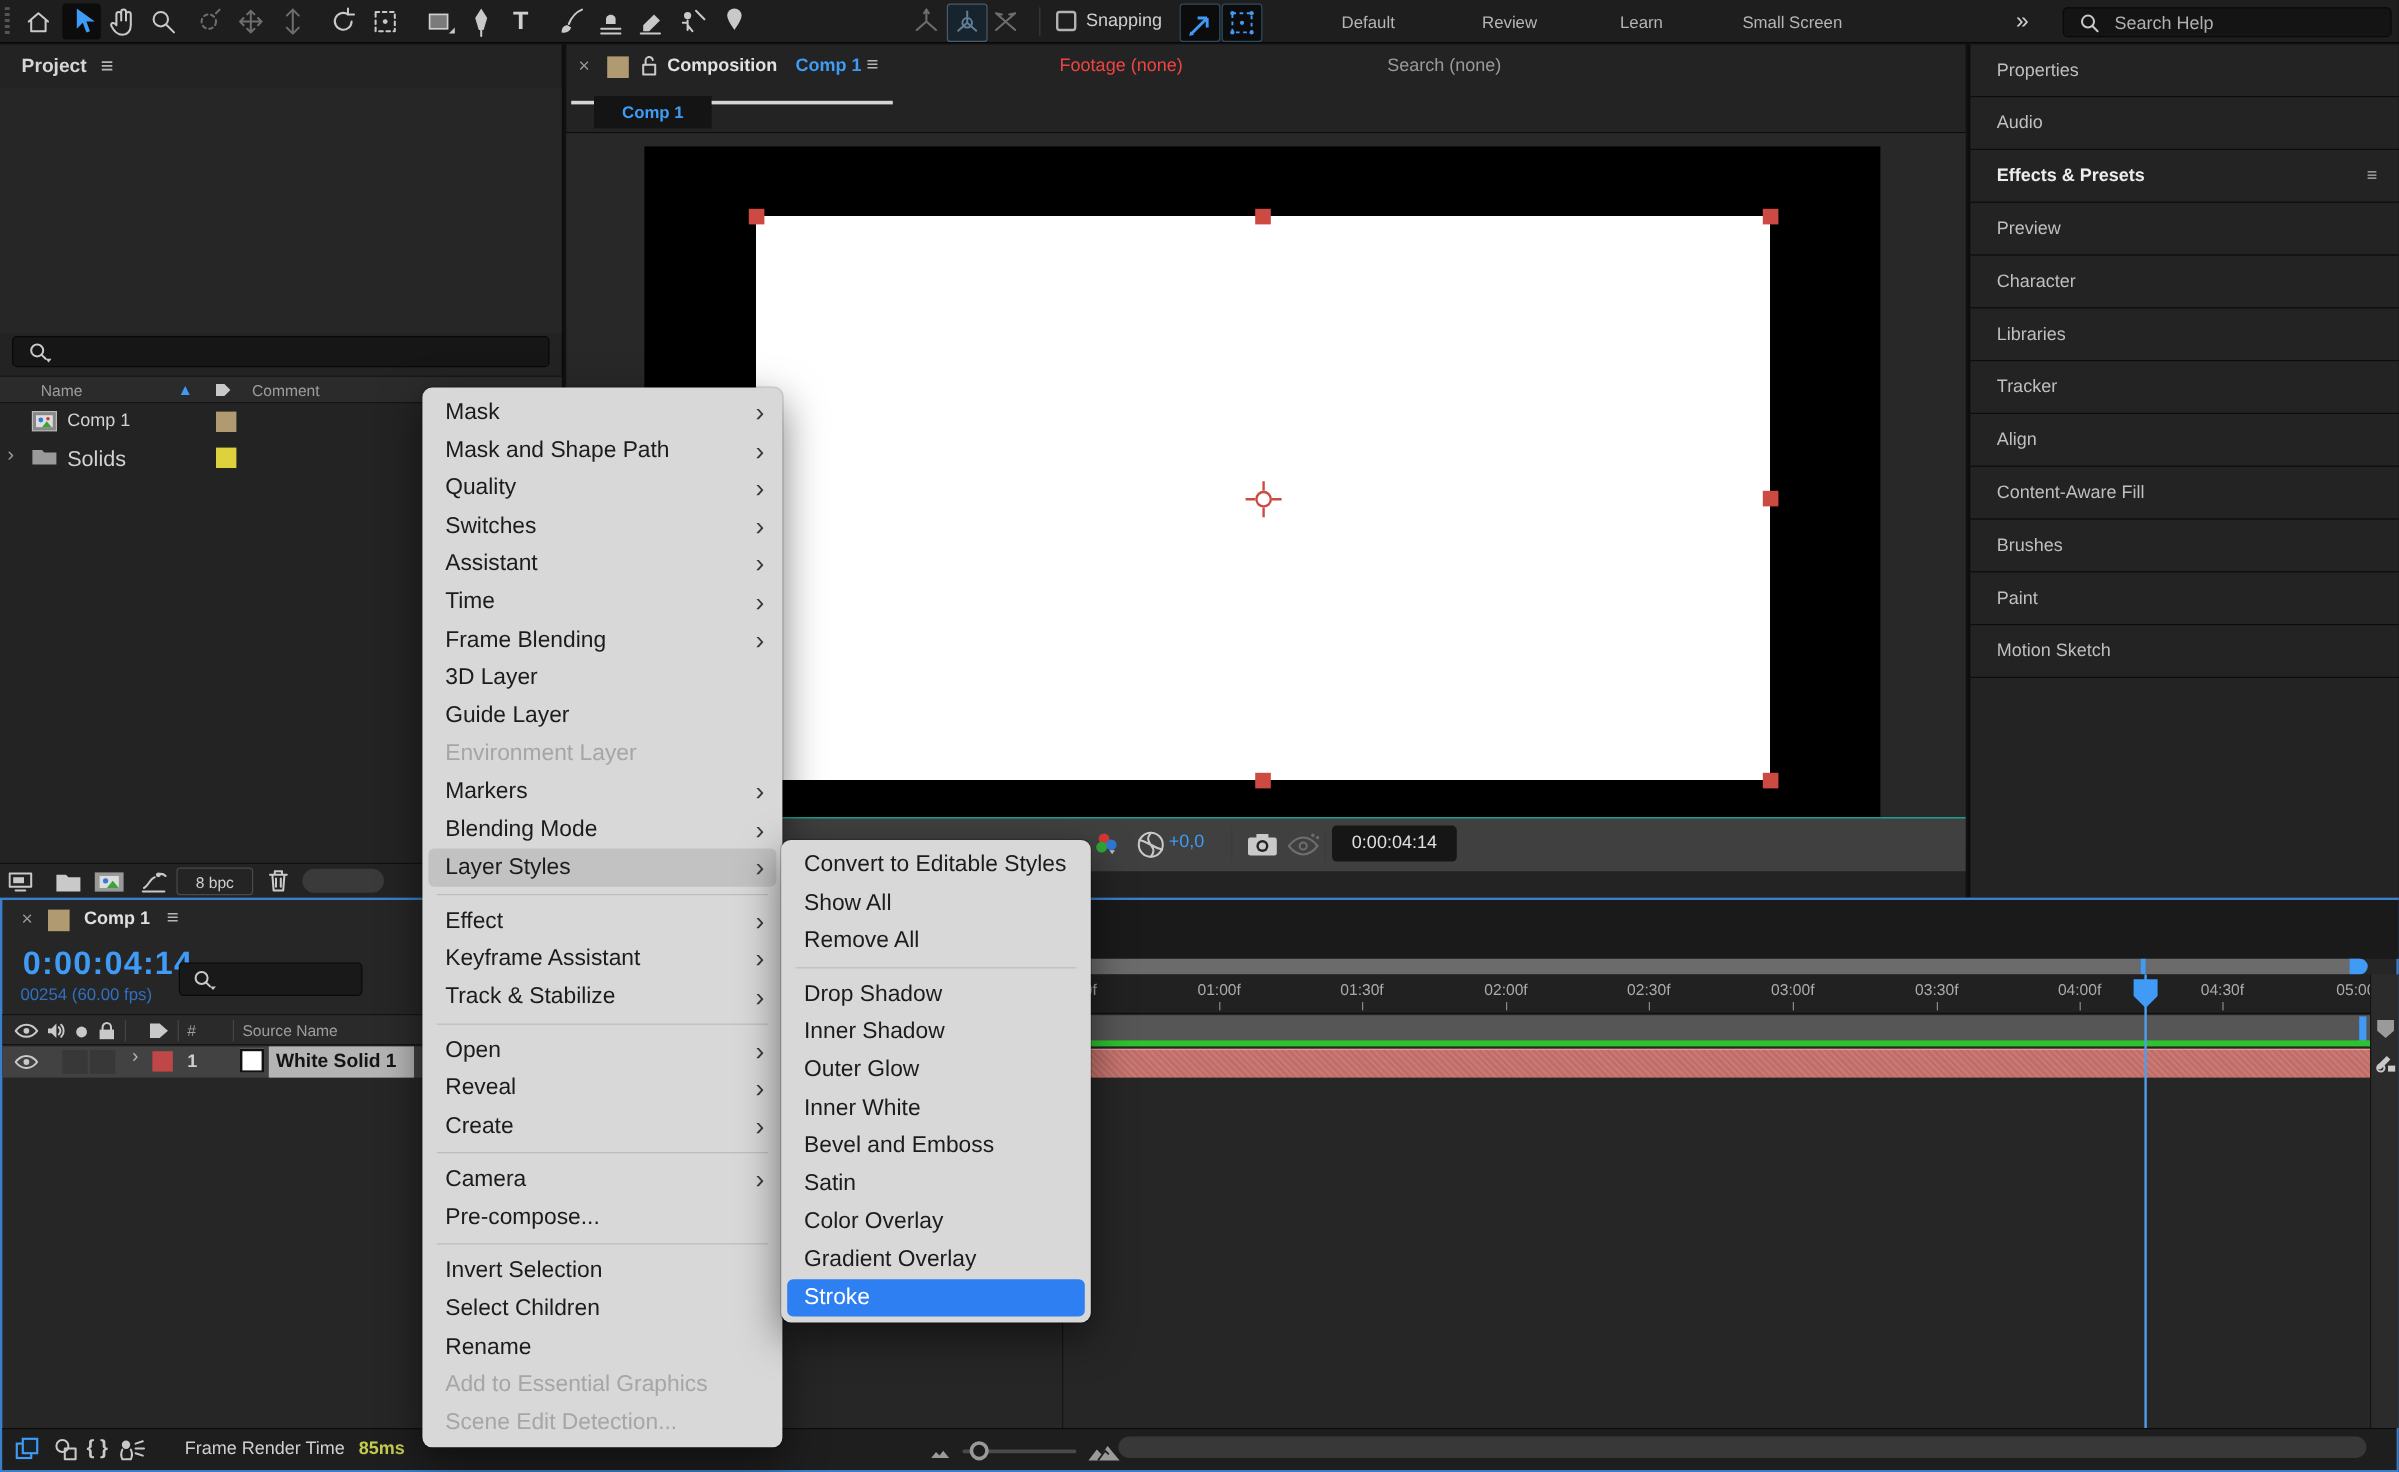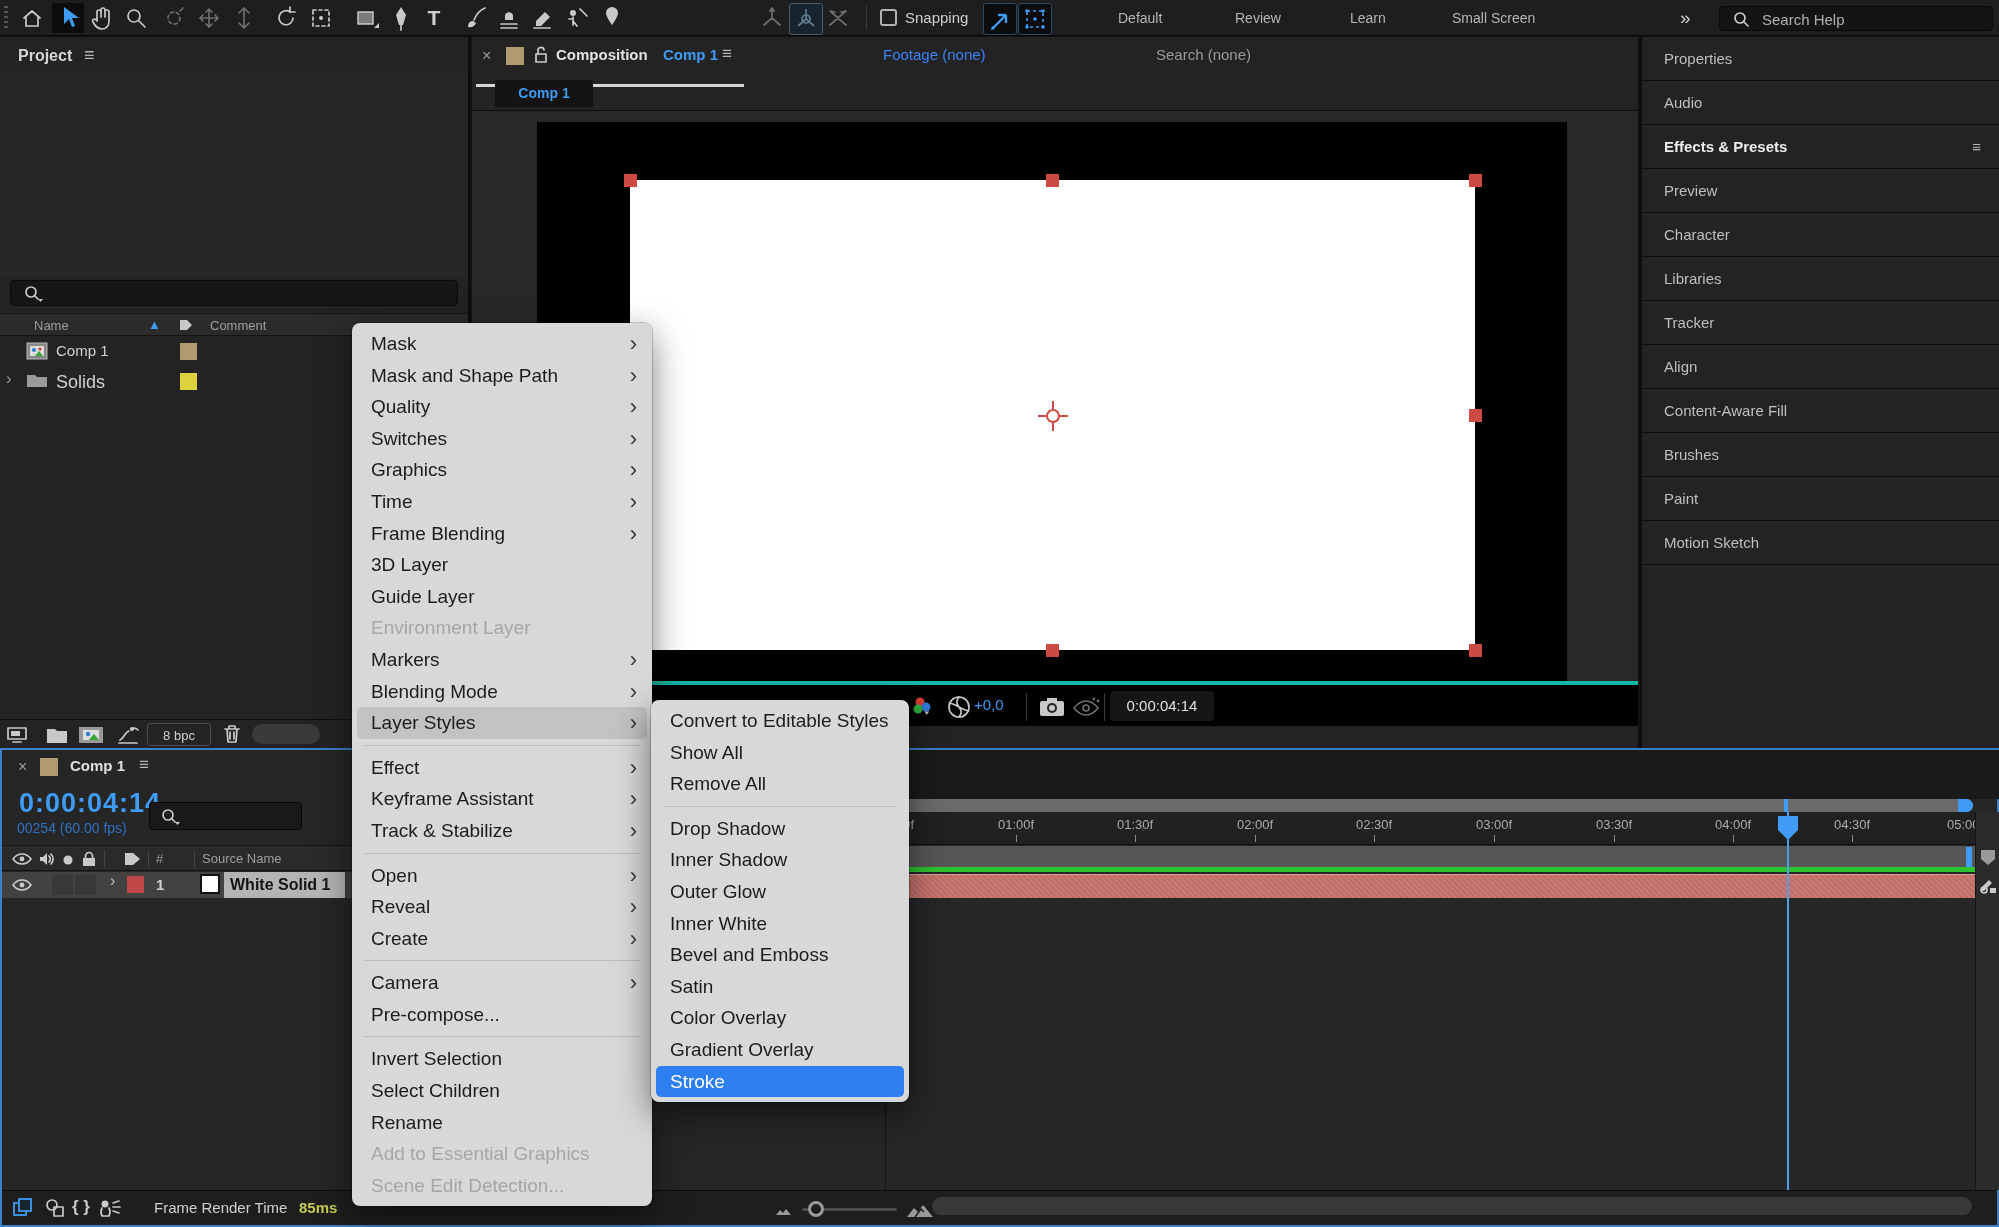--- a/index.html
+++ b/index.html
@@ -270,21 +270,21 @@
   <span class="abs lbl" style="left:10px;top:10px;font-size:16px;color:#9a9a9a;">×</span>
   <div class="abs" style="left:34px;top:10px;width:18px;height:18px;background:#b09a71;"></div>
   <svg class="abs" width="14" height="18" viewBox="0 0 14 18" style="left:62px;top:9px;">
       <rect class="ic" x="2" y="8" width="10" height="8"></rect>
       <path class="ic" d="M4 8V5a3 3 0 0 1 6-1"></path>
     </svg>
   <span class="abs lbl" style="left:84px;top:9px;font-size:15px;font-weight:bold;color:#e2e2e2;">Composition</span>
   <span class="abs lbl" style="left:191px;top:9px;font-size:15px;font-weight:bold;color:#3f9bf5;">Comp 1</span>
   <span class="abs lbl" style="left:250px;top:7px;font-size:17px;color:#b5b5b5;">≡</span>
   <div class="abs" style="left:4px;top:47px;width:268px;height:3px;background:#d5d5d5;"></div>
-  <span class="abs lbl" style="left:411px;top:9px;font-size:15px;color:#3b82f6;">Footage (none)</span>
+  <span class="abs lbl" style="left:411px;top:9px;font-size:15px;color:#ef4444;">Footage (none)</span>
   <span class="abs lbl" style="left:684px;top:9px;font-size:15px;color:#9a9a9a;">Search (none)</span>
 
   <div class="abs" style="left:23px;top:43px;width:98px;height:27px;background:#141414;text-align:center;">
     <span class="lbl" style="font-size:14px;line-height:27px;font-weight:bold;color:#3f9bf5;">Comp 1</span>
   </div>
   <div class="abs" style="left:0;top:73px;width:1166px;height:1px;background:#0c0c0c;"></div>
 
   <div class="abs" style="left:0;top:74px;width:1166px;height:592px;background:#282828;overflow:hidden;">
     <div class="abs" style="left:65px;top:11px;width:1030px;height:577px;background:#000;"></div>
     <div class="abs" style="left:158px;top:69px;width:845px;height:470px;background:#fff;"></div>
@@ -296,21 +296,21 @@
     <div class="abs" style="left:997px;top:298px;width:13px;height:13px;background:#cd4a43;"></div>
     <div class="abs" style="left:152px;top:533px;width:13px;height:13px;background:#cd4a43;"></div>
     <div class="abs" style="left:574px;top:533px;width:13px;height:13px;background:#cd4a43;"></div>
     <div class="abs" style="left:997px;top:533px;width:13px;height:13px;background:#cd4a43;"></div>
     <svg class="abs" width="34" height="34" viewBox="0 0 34 34" style="left:564px;top:288px;">
       <circle cx="17" cy="17" r="6" fill="none" stroke="#cd4a43" stroke-width="2"></circle>
       <path d="M17 2v8M17 24v8M2 17h8M24 17h8" stroke="#cd4a43" stroke-width="2"></path>
     </svg>
   </div>
 
-  <div class="abs" style="left:0;top:644px;width:1166px;height:45px;border-top:4px solid #14b8a6;background:#000000;">
+  <div class="abs" style="left:0;top:644px;width:1166px;height:45px;border-top:1px solid #14b8a6;background:#404040;">
     <svg class="abs" width="26" height="26" viewBox="0 0 26 26" style="left:438px;top:9px;">
         <circle cx="10" cy="8" r="4.5" fill="#d23b30"></circle>
         <circle cx="16" cy="13" r="4.5" fill="#2f78d6"></circle>
         <circle cx="8" cy="15" r="4.5" fill="#2fa83a"></circle>
         <path d="M18 22l6 0-3 4z" fill="#bbb" transform="scale(0.8)"></path>
       </svg>
     <svg class="abs" width="26" height="26" viewBox="0 0 26 26" style="left:474px;top:9px;">
         <circle class="ic" cx="13" cy="13" r="10" stroke-width="2"></circle>
         <path class="ic" d="M13 3c-3 4-3 6 0 10s3 6 0 10M3.5 9c5 1 7 3 9.5 4m9.5 4c-5-1-7-3-9.5-4" stroke-width="1.5"></path>
       </svg>
@@ -492,21 +492,21 @@
       </svg>
     <div class="abs" style="left:930px;top:6px;width:1040px;height:18px;background:#383838;border-radius:9px;"></div>
   </div>
 </div>
 
 <div class="abs menu" style="left:352px;top:323px;width:300px;">
   <div class="mi"><span>Mask</span><span class="arrow">›</span></div>
   <div class="mi"><span>Mask and Shape Path</span><span class="arrow">›</span></div>
   <div class="mi"><span>Quality</span><span class="arrow">›</span></div>
   <div class="mi"><span>Switches</span><span class="arrow">›</span></div>
-  <div class="mi"><span>Graphics</span><span class="arrow">›</span></div>
+  <div class="mi"><span>Assistant</span><span class="arrow">›</span></div>
   <div class="mi"><span>Time</span><span class="arrow">›</span></div>
   <div class="mi"><span>Frame Blending</span><span class="arrow">›</span></div>
   <div class="mi"><span>3D Layer</span></div>
   <div class="mi"><span>Guide Layer</span></div>
   <div class="mi disabled"><span>Environment Layer</span></div>
   <div class="mi"><span>Markers</span><span class="arrow">›</span></div>
   <div class="mi"><span>Blending Mode</span><span class="arrow">›</span></div>
   <div class="mi hover"><span>Layer Styles</span><span class="arrow">›</span></div>
   <div class="msep"></div>
   <div class="mi"><span>Effect</span><span class="arrow">›</span></div>

